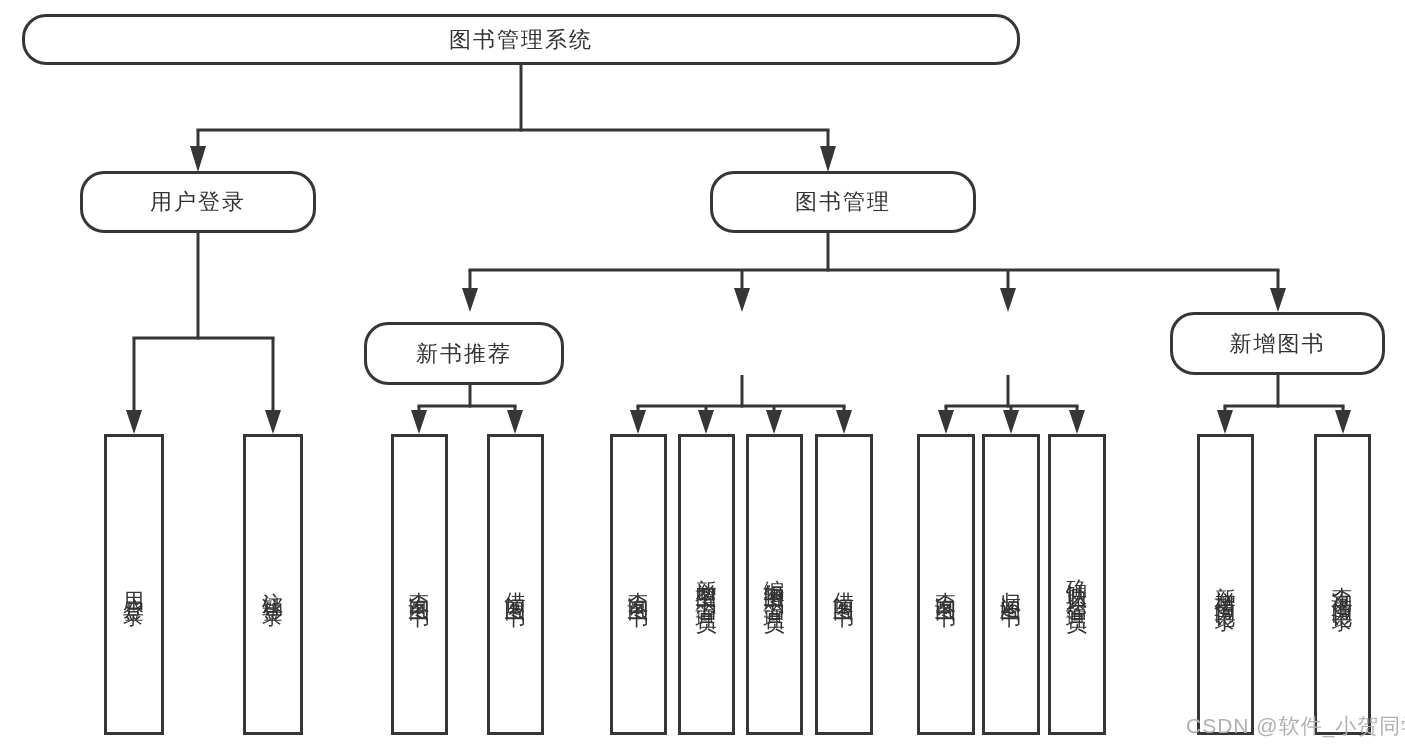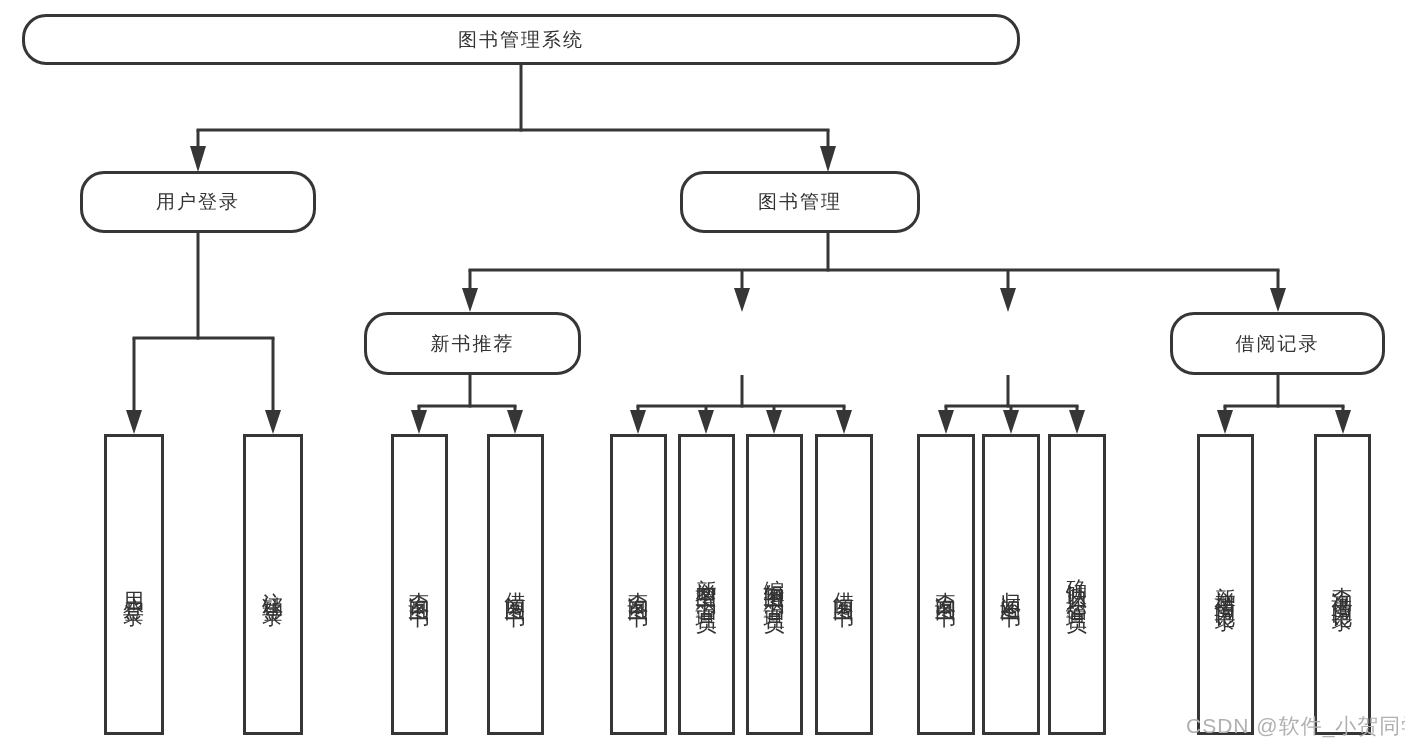--- a/index.html
+++ b/index.html
@@ -13,21 +13,21 @@
   }
   .connectors{position:absolute;left:0;top:0;width:1405px;height:747px;z-index:1;}
   .node{
     position:absolute;
     border:3px solid #363636;
     background:#ffffff;
     display:flex;align-items:center;justify-content:center;
     color:#333333;
     z-index:2;
   }
-  .node.h{font-size:19px;letter-spacing:2px;border-radius:24px;}
+  .node.h{font-size:22px;letter-spacing:2px;border-radius:24px;}
   .node.v{font-size:21px;}
   .node.v .vtext{
     writing-mode:vertical-rl;
     letter-spacing:5px;
     line-height:1;
     white-space:nowrap;
   }
   .watermark{
     position:absolute;
     left:1186px;top:712px;
@@ -116,29 +116,29 @@
     </g>
   </svg>
 
   <div class="node h" style="left:22px;top:14px;width:998px;height:51px;">
     <span>图书管理系统</span>
   </div>
 
   <div class="node h" style="left:80px;top:171px;width:236px;height:62px;">
     <span>用户登录</span>
   </div>
-  <div class="node h" style="left:680px;top:171px;width:240px;height:62px;">
+  <div class="node h" style="left:710px;top:171px;width:266px;height:62px;">
     <span>图书管理</span>
   </div>
 
-  <div class="node h" style="left:364px;top:312px;width:217px;height:63px;">
+  <div class="node h" style="left:364px;top:322px;width:200px;height:63px;">
     <span>新书推荐</span>
   </div>
   <div class="node h" style="left:1170px;top:312px;width:215px;height:63px;">
-    <span>借阅记录</span>
+    <span>新增图书</span>
   </div>
 
   <div class="node v" style="left:104px;top:434px;width:60px;height:301px;">
     <span class="vtext">用户登录</span>
   </div>
   <div class="node v" style="left:243px;top:434px;width:60px;height:301px;">
     <span class="vtext">注销登录</span>
   </div>
 
   <div class="node v" style="left:391px;top:434px;width:57px;height:301px;">

